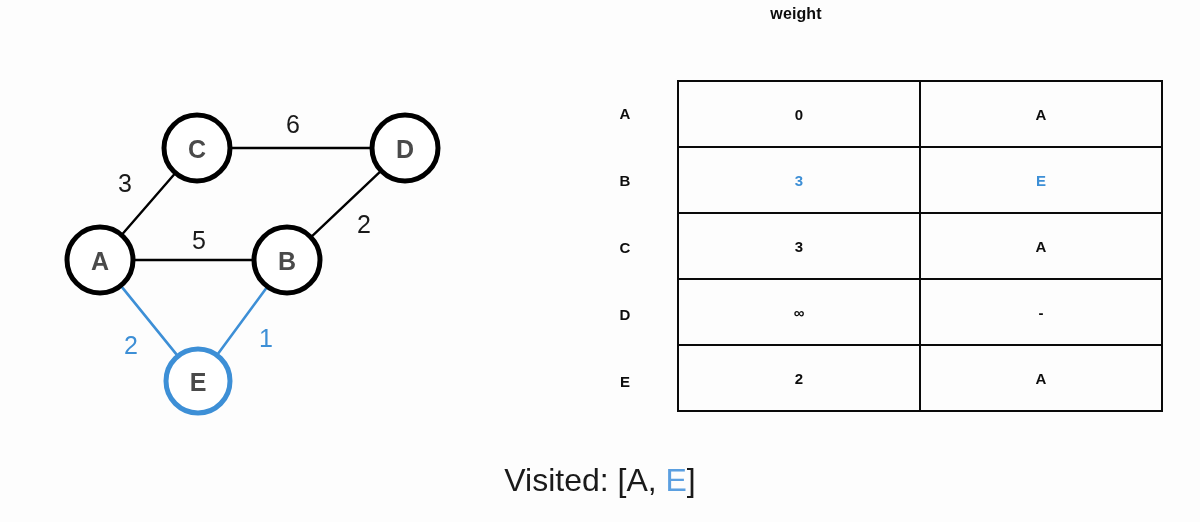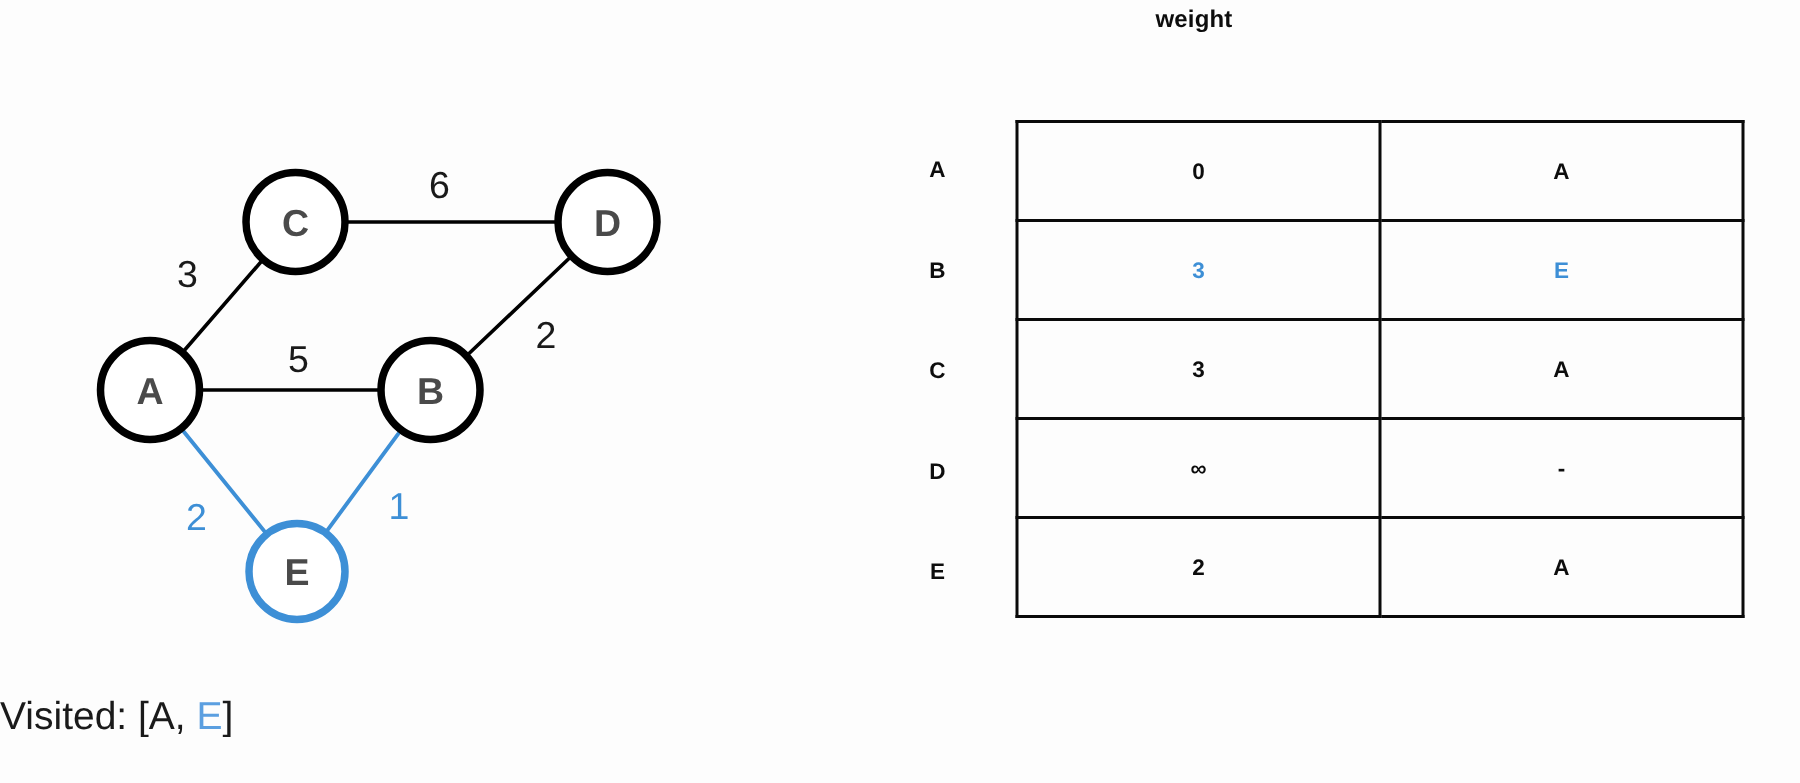--- a/index.html
+++ b/index.html
@@ -126,21 +126,22 @@
     font-weight: bold;
     color: #0d0d0d;
   }
 
   
   #visited-footer {
     position: absolute;
     left: 0;
     top: 462px;
     width: 1200px;
-    font-size: 26px;
+    text-align: center;
+    font-size: 32px;
     font-weight: 400;
     color: #1a1a1a;
   }
   #visited-footer .vis-accent {
     color: #5b9fe0;
   }
 </style>
 </head>
 <body>
 

